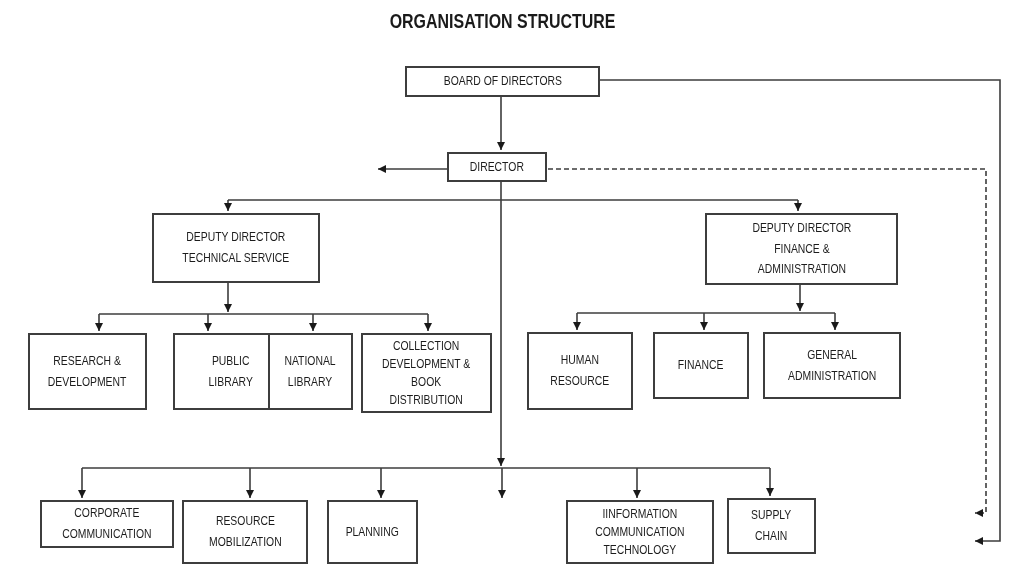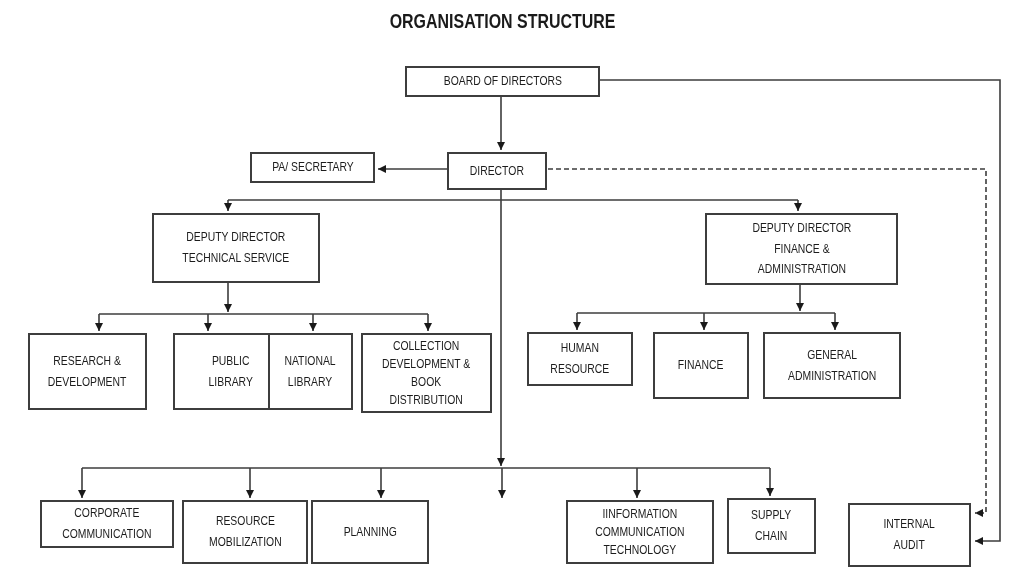--- a/index.html
+++ b/index.html
@@ -113,25 +113,22 @@
   </svg>
 
   <div class="title">
     <span>ORGANISATION STRUCTURE</span>
   </div>
 
   <div class="node" style="left:405px;top:66px;width:195px;height:31px">
     <span>BOARD OF DIRECTORS</span>
   </div>
 
-  <div class="node" style="left:250px;top:152px;width:125px;height:31px">
-    <span>PA/ SECRETARY</span>
-  </div>
-
-  <div class="node" style="left:447px;top:152px;width:100px;height:38px">
+
+  <div class="node" style="left:447px;top:152px;width:100px;height:30px">
     <span>DIRECTOR</span>
   </div>
 
   <div class="node" style="left:152px;top:213px;width:168px;height:70px">
     <span>DEPUTY DIRECTOR
 TECHNICAL SERVICE</span>
   </div>
 
   <div class="node" style="left:705px;top:213px;width:193px;height:72px">
     <span>DEPUTY DIRECTOR
@@ -154,21 +151,21 @@
 LIBRARY</span>
   </div>
 
   <div class="node tight" style="left:361px;top:333px;width:131px;height:80px">
     <span>COLLECTION
 DEVELOPMENT &amp;
 BOOK
 DISTRIBUTION</span>
   </div>
 
-  <div class="node" style="left:527px;top:332px;width:106px;height:54px">
+  <div class="node" style="left:527px;top:332px;width:106px;height:78px">
     <span>HUMAN
 RESOURCE</span>
   </div>
 
   <div class="node" style="left:653px;top:332px;width:96px;height:67px">
     <span>FINANCE</span>
   </div>
 
   <div class="node" style="left:763px;top:332px;width:138px;height:67px">
     <span>GENERAL
@@ -178,34 +175,30 @@
   <div class="node" style="left:40px;top:500px;width:134px;height:48px">
     <span>CORPORATE
 COMMUNICATION</span>
   </div>
 
   <div class="node" style="left:182px;top:500px;width:126px;height:64px">
     <span>RESOURCE
 MOBILIZATION</span>
   </div>
 
-  <div class="node" style="left:311px;top:500px;width:118px;height:64px">
+  <div class="node" style="left:327px;top:500px;width:91px;height:64px">
     <span>PLANNING</span>
   </div>
 
 
   <div class="node tight" style="left:566px;top:500px;width:148px;height:64px">
     <span>IINFORMATION
 COMMUNICATION
 TECHNOLOGY</span>
   </div>
 
   <div class="node" style="left:727px;top:498px;width:89px;height:56px">
     <span>SUPPLY
 CHAIN</span>
   </div>
 
-  <div class="node" style="left:848px;top:503px;width:123px;height:64px">
-    <span>INTERNAL
-AUDIT</span>
-  </div>
 
 </div>
 
 </body></html>

